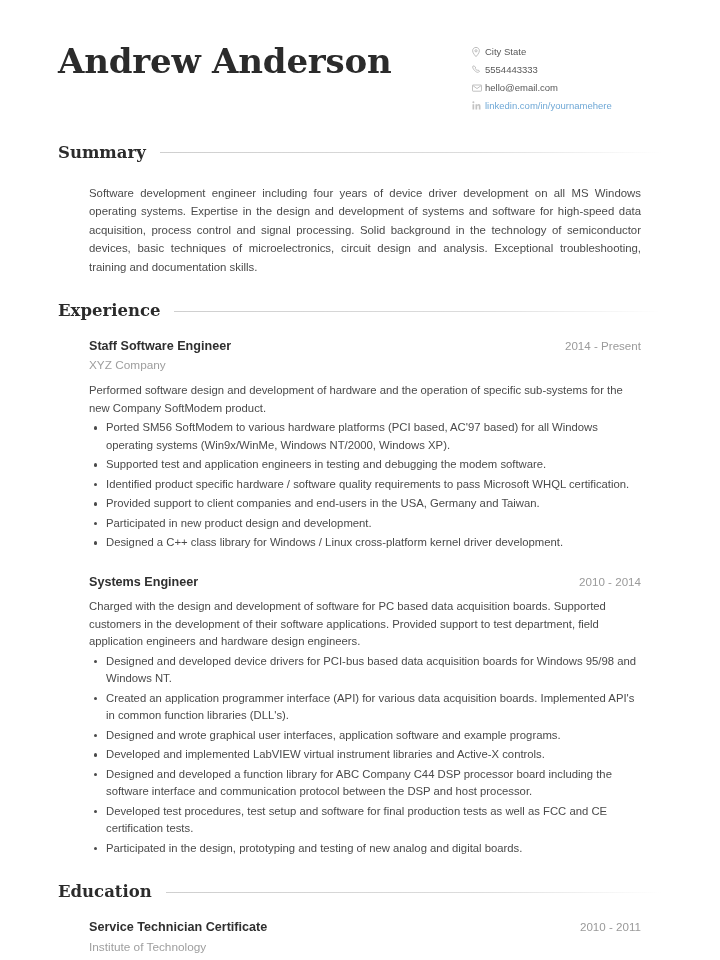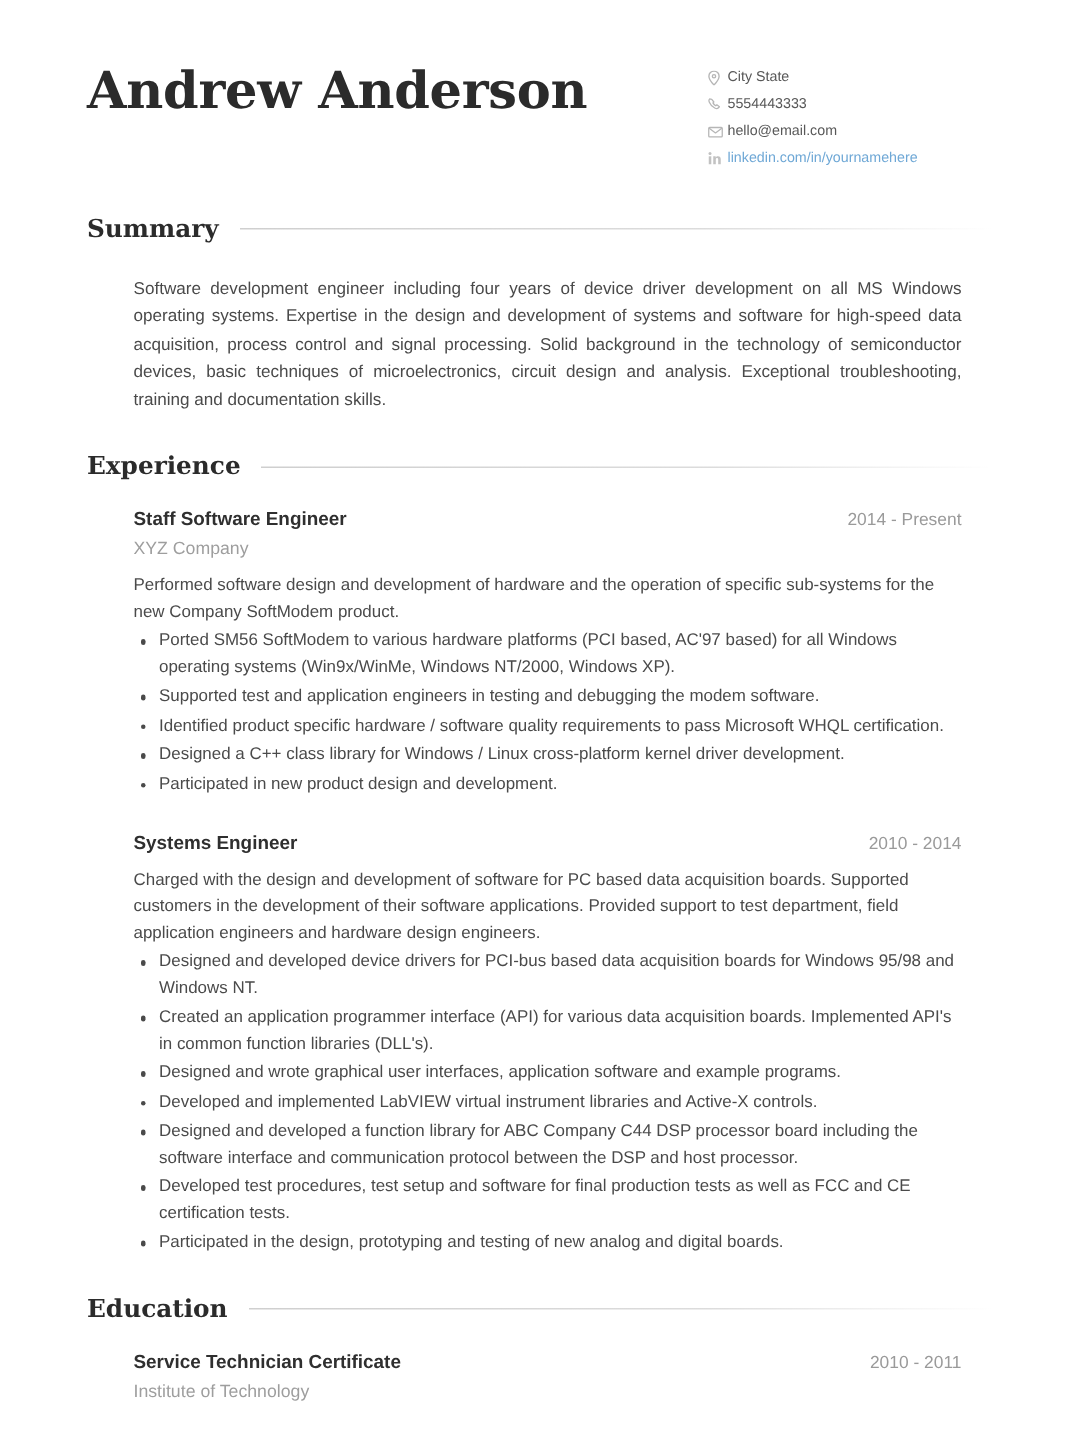--- a/index.html
+++ b/index.html
@@ -242,22 +242,23 @@
         <div class="entry-head">
           <div class="entry-title">Staff Software Engineer</div>
           <div class="entry-dates">2014 - Present</div>
         </div>
         <div class="entry-org">XYZ Company</div>
         <p class="entry-desc">Performed software design and development of hardware and the operation of specific sub-systems for the new Company SoftModem product.</p>
         <ul class="entry-bullets">
           <li>Ported SM56 SoftModem to various hardware platforms (PCI based, AC'97 based) for all Windows operating systems (Win9x/WinMe, Windows NT/2000, Windows XP).</li>
           <li>Supported test and application engineers in testing and debugging the modem software.</li>
           <li>Identified product specific hardware / software quality requirements to pass Microsoft WHQL certification.</li>
+          <li>Provided support to client companies and end-users in the USA, Germany and Taiwan.</li>
+          <li>Participated in new product design and development.</li>
           <li>Designed a C++ class library for Windows / Linux cross-platform kernel driver development.</li>
-          <li>Participated in new product design and development.</li>
         </ul>
       </div>
 
       <div class="entry">
         <div class="entry-head">
           <div class="entry-title">Systems Engineer</div>
           <div class="entry-dates">2010 - 2014</div>
         </div>
         <p class="entry-desc">Charged with the design and development of software for PC based data acquisition boards. Supported customers in the development of their software applications. Provided support to test department, field application engineers and hardware design engineers.</p>
         <ul class="entry-bullets">

